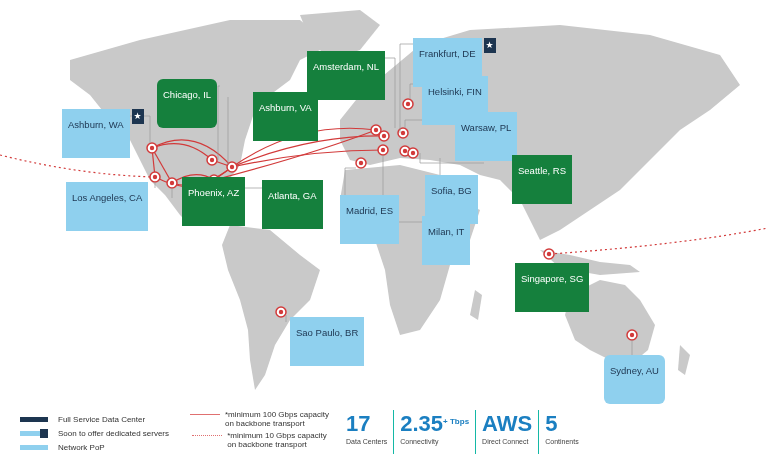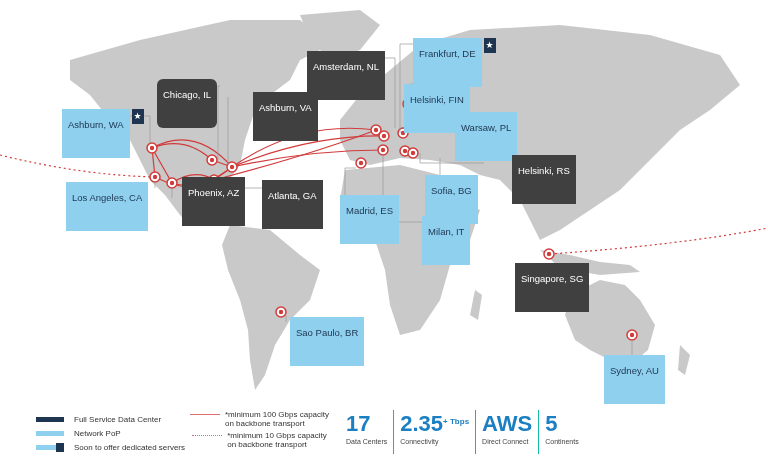--- a/index.html
+++ b/index.html
@@ -1,22 +1,22 @@
 <!DOCTYPE html>
 <html><head>
 <meta charset="utf-8">
 <style>
   html, body { margin:0; padding:0; }
   body { width:768px; height:461px; background:#ffffff; position:relative; overflow:hidden; font-family:"Liberation Sans", sans-serif; }
   #map { position:absolute; left:0; top:0; width:768px; height:400px; }
   .lbl { position:absolute; font-size:9.5px; line-height:15px; height:33px; padding:8px 6px; white-space:nowrap; }
-  .dark { background:#404040; color:#ffffff; }
+  .dark { background:#15803d; color:#ffffff; }
   .light { background:#8fd0ee; color:#1d3550; }
   .star { display:inline-block; width:12px; height:15px; background:#1d3550; color:#fff; font-size:9px; text-align:center; margin-left:2px; position:absolute; top:0; right:-14px; }
-  .legend { position:absolute; left:36px; top:412px; font-size:8px; color:#333; }
+  .legend { position:absolute; left:20px; top:412px; font-size:8px; color:#333; }
   .leg-row { display:flex; align-items:center; height:14px; }
   .sw { width:28px; height:5px; margin-right:10px; position:relative; }
   .cap { position:absolute; left:190px; top:410px; font-size:8px; color:#333; line-height:9px; }
   .cap-row { display:flex; align-items:flex-start; margin-bottom:3px;justify-content:center; }
   .cap-line { width:30px; margin-top:4px; margin-right:5px; }
   .stats { position:absolute; left:340px; top:410px; height:44px; display:flex; }
   .stat { padding:0 6px; border-left:1px solid #14b8a6; display:flex; flex-direction:column; }
   .stat:first-child { border-left:none; }
   .stat .big { font-size:22px; font-weight:bold; color:#1b7fc1; line-height:28px; }
   .stat .sub { font-size:7px; color:#444; }
@@ -129,44 +129,44 @@
 </svg>
 
 <div class="lbl light" style="left:62px;top:109px;"><span>Ashburn, WA</span><span class="star">★</span></div>
 <div class="lbl dark" style="left:157px;top:79px;border-radius:6px;">Chicago, IL</div>
 <div class="lbl dark" style="left:253px;top:92px;">Ashburn, VA</div>
 <div class="lbl light" style="left:66px;top:182px;">Los Angeles, CA</div>
 <div class="lbl dark" style="left:182px;top:177px;">Phoenix, AZ</div>
 <div class="lbl dark" style="left:262px;top:180px;">Atlanta, GA</div>
 <div class="lbl dark" style="left:307px;top:51px;">Amsterdam, NL</div>
 <div class="lbl light" style="left:413px;top:38px;"><span>Frankfurt, DE</span><span class="star">★</span></div>
-<div class="lbl light" style="left:404px;top:76px;margin-top:8px;">Helsinki, FIN</div>
+<div class="lbl light" style="left:422px;top:76px;">Helsinki, FIN</div>
 <div class="lbl light" style="left:455px;top:112px;">Warsaw, PL</div>
-<div class="lbl dark" style="left:512px;top:155px;">Helsinki, RS</div>
+<div class="lbl dark" style="left:512px;top:155px;">Seattle, RS</div>
 <div class="lbl light" style="left:425px;top:175px;">Sofia, BG</div>
 <div class="lbl light" style="left:340px;top:195px;">Madrid, ES</div>
 <div class="lbl light" style="left:422px;top:216px;">Milan, IT</div>
 <div class="lbl dark" style="left:515px;top:263px;">Singapore, SG</div>
 <div class="lbl light" style="left:290px;top:317px;">Sao Paulo, BR</div>
-<div class="lbl light" style="left:604px;top:355px;">Sydney, AU</div>
+<div class="lbl light" style="left:604px;top:355px;border-radius:6px;">Sydney, AU</div>
 
 <div class="legend">
   <div class="leg-row">
     <span class="sw" style="background:#1d3550;"></span>
     <span>Full Service Data Center</span>
   </div>
   <div class="leg-row">
-    <span class="sw" style="background:#8fd0ee;"></span>
-    <span>Network PoP</span>
-  </div>
-  <div class="leg-row">
     <span class="sw" style="background:#8fd0ee;">
         <span style="position:absolute;right:0;top:-2px;width:8px;height:9px;background:#1d3550;"></span>
       </span>
     <span>Soon to offer dedicated servers</span>
+  </div>
+  <div class="leg-row">
+    <span class="sw" style="background:#8fd0ee;"></span>
+    <span>Network PoP</span>
   </div>
 </div>
 
 <div class="cap">
   <div class="cap-row">
     <span class="cap-line" style="border-top:1px solid #e07070;"></span>
     <span><span>*minimum 100 Gbps capacity</span><br><span>on backbone transport</span></span>
   </div>
   <div class="cap-row">
     <span class="cap-line" style="border-top:1px dotted #e07070;"></span>

